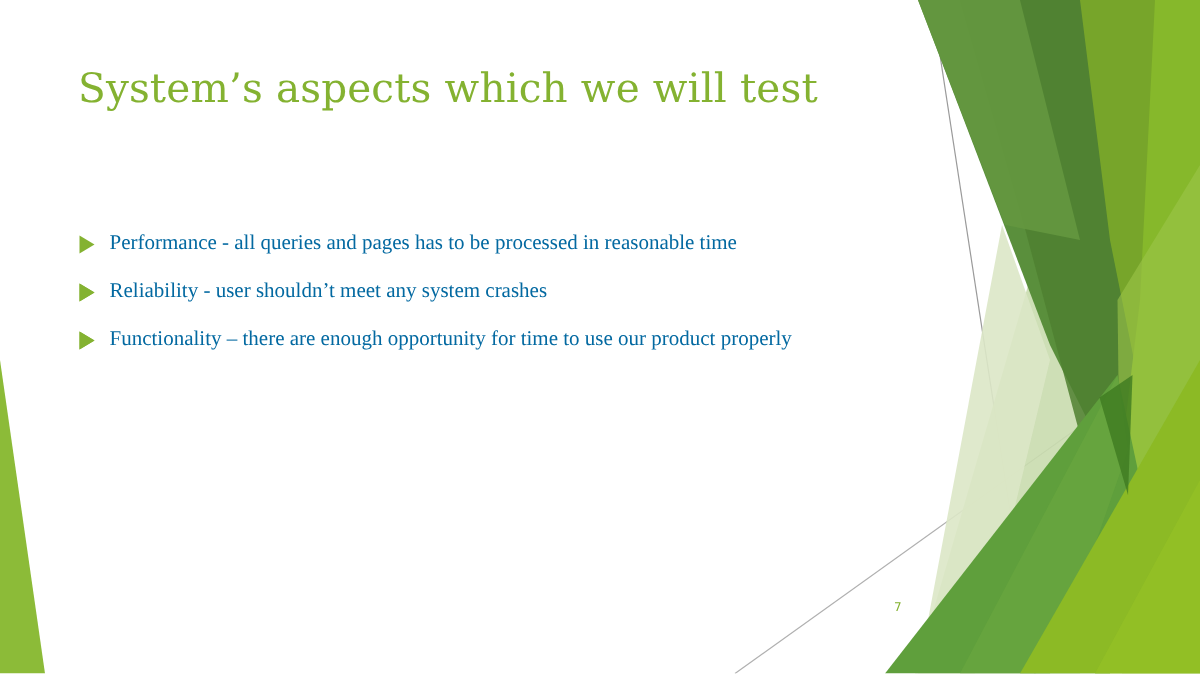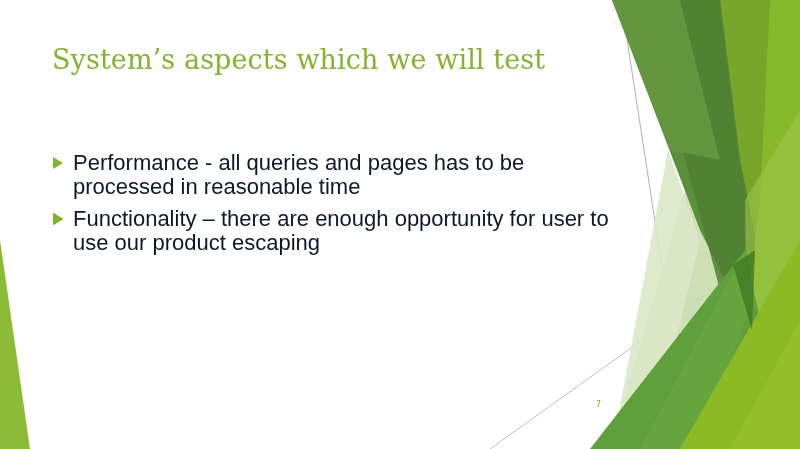--- a/index.html
+++ b/index.html
@@ -40,25 +40,25 @@
     }
     .content {
       position: absolute;
       left: 52px;
       top: 151px;
       width: 560px;
     }
     .bullet {
       position: relative;
       padding-left: 21px;
-      font-size: 22px;
+      font-size: 14px;
       line-height: 24px;
-      color: #0f172a;
+      color: #0369a1;
       margin-bottom: 8px;
-      font-family: Liberation Sans, sans-serif;
+      font-family: Liberation Serif, serif;
     }
     .bullet .arrow {
       position: absolute;
       left: 1px;
       top: 6px;
       width: 0; height: 0;
       border-top: 6px solid transparent;
       border-bottom: 6px solid transparent;
       border-left: 10px solid #84b231;
     }
@@ -110,24 +110,25 @@
   <div class="content">
     <div class="bullet">
       <span class="arrow"></span>
       <span>Performance - all queries and pages has to be processed in reasonable time</span>
     </div>
     <div class="bullet">
       <span class="arrow"></span>
     </div>
     <div class="bullet">
       <span class="arrow"></span>
+      <span>Reliability - user shouldn’t meet any system crashes</span>
     </div>
     <div class="bullet">
       <span class="arrow"></span>
     </div>
     <div class="bullet">
       <span class="arrow"></span>
-      <span>Functionality – there are enough opportunity for user to use our product escaping</span>
+      <span>Functionality – there are enough opportunity for time to use our product properly</span>
     </div>
   </div>
 
   <div class="slide-number">7</div>
 </div>
 
 </body></html>

